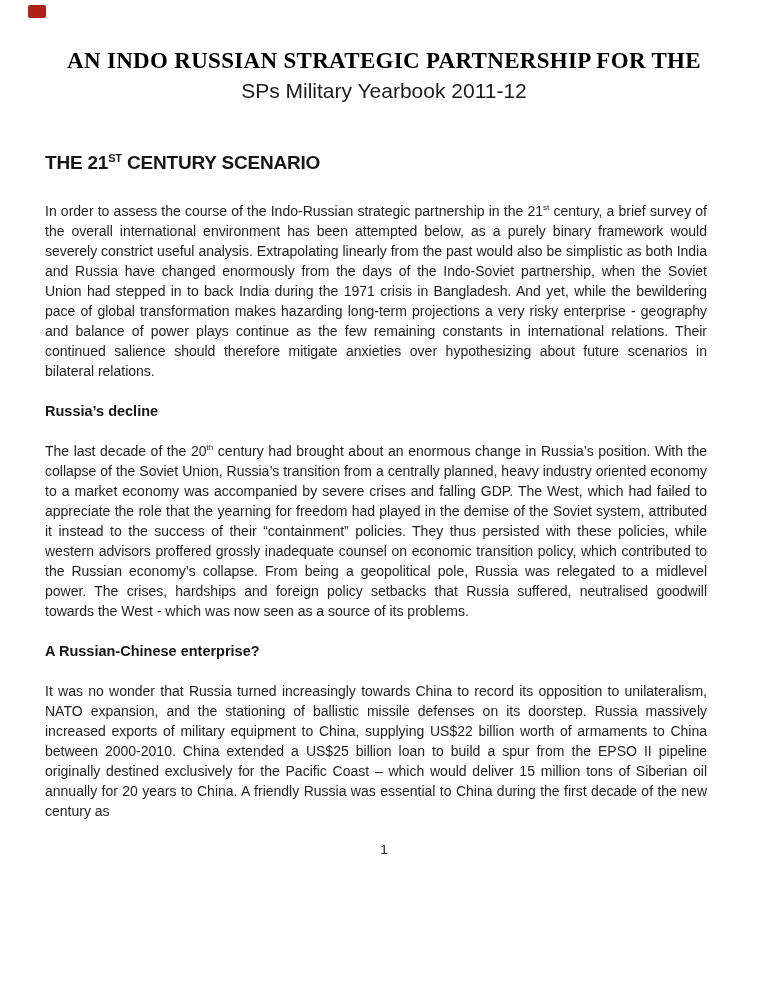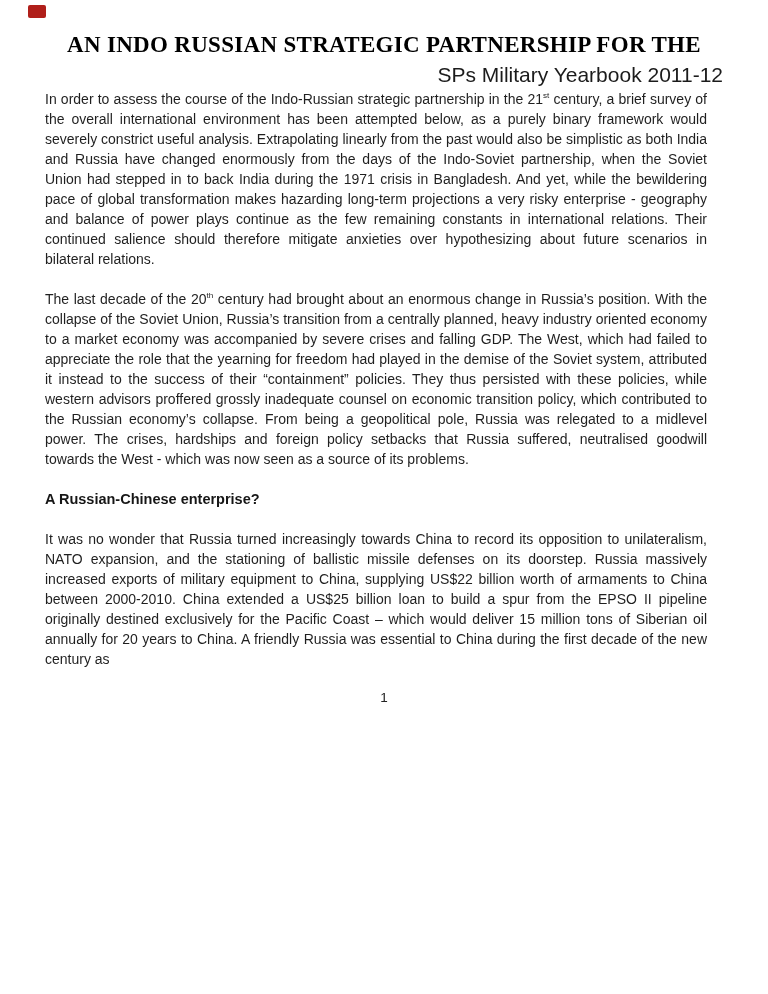--- a/index.html
+++ b/index.html
@@ -18,32 +18,32 @@
     padding: 0 45px;
     box-sizing: content-box;
   }
   .bookmark {
     position: absolute;
     left: 28px; top: 5px;
     width: 18px; height: 13px;
     border-radius: 2px;
   }
   .doc-title {
-    margin: 28px 0 0 0;
+    margin: 44px 0 0 0;
     text-align: center;
     font-family: "Liberation Serif", serif;
     font-weight: bold;
     font-size: 23px;
     line-height: 33px;
     color: #000000;
     letter-spacing: 0.3px;
   }
   .doc-title .line { display: block; }
   .doc-subtitle {
-    text-align: right;
+    text-align: center;
     font-size: 21px;
     line-height: 28px;
     color: #1b1b1b;
     font-weight: normal;
     margin: 0;
   }
   .h1 {
     margin: 46px 0 26px 0;
     font-size: 19px;
     line-height: 24px;
@@ -84,23 +84,25 @@
 <div class="bookmark" style="background-color: rgb(176, 31, 26);"></div>
 
 <div class="page">
 
   <h1 class="doc-title">
     <span class="line">AN INDO RUSSIAN STRATEGIC PARTNERSHIP FOR THE</span>
   </h1>
 
   <p class="doc-subtitle">SPs Military Yearbook 2011-12</p>
 
+  <div class="h1">THE 21<sup>ST</sup> CENTURY SCENARIO</div>
 
   <p class="para">In order to assess the course of the Indo-Russian strategic partnership in the 21<sup>st</sup> century, a brief survey of the overall international environment has been attempted below, as a purely binary framework would severely constrict useful analysis.  Extrapolating linearly from the past would also be simplistic as both India and Russia have changed enormously from the days of the Indo-Soviet partnership, when the Soviet Union had stepped in to back India during the 1971 crisis in Bangladesh. And yet, while the bewildering pace of global transformation makes hazarding long-term projections a very risky enterprise - geography and balance of power plays continue as the few remaining constants in international relations. Their continued salience should therefore mitigate anxieties over hypothesizing about future scenarios in bilateral relations.</p>
 
+  <div class="h2">Russia’s decline</div>
 
   <p class="para">The last decade of the 20<sup>th</sup> century had brought about an enormous change in Russia’s position.  With the collapse of the Soviet Union, Russia’s transition from a centrally planned, heavy industry oriented economy to a market economy was accompanied by severe crises and falling GDP.  The West, which had failed to appreciate the role that the yearning for freedom had played in the demise of the Soviet system, attributed it instead to the success of their “containment” policies. They thus persisted with these policies, while western advisors proffered grossly inadequate counsel on economic transition policy, which contributed to the Russian economy’s collapse. From being a geopolitical pole, Russia was relegated to a midlevel power.  The crises, hardships and foreign policy setbacks that Russia suffered, neutralised goodwill towards the West - which was now seen as a source of its problems.</p>
 
   <div class="h2">A Russian-Chinese enterprise?</div>
 
   <p class="para">It was no wonder that Russia turned increasingly towards China to record its opposition to unilateralism, NATO expansion, and the stationing of ballistic missile defenses on its doorstep.  Russia massively increased exports of military equipment to China, supplying US$22 billion worth of armaments to China between 2000-2010. China extended a US$25 billion loan to build a spur from the EPSO II pipeline originally destined exclusively for the Pacific Coast – which would deliver 15 million tons of Siberian oil annually for 20 years to China. A friendly Russia was essential to China during the first decade of the new century as</p>
 
   <div class="page-num">1</div>
 
 </div>

